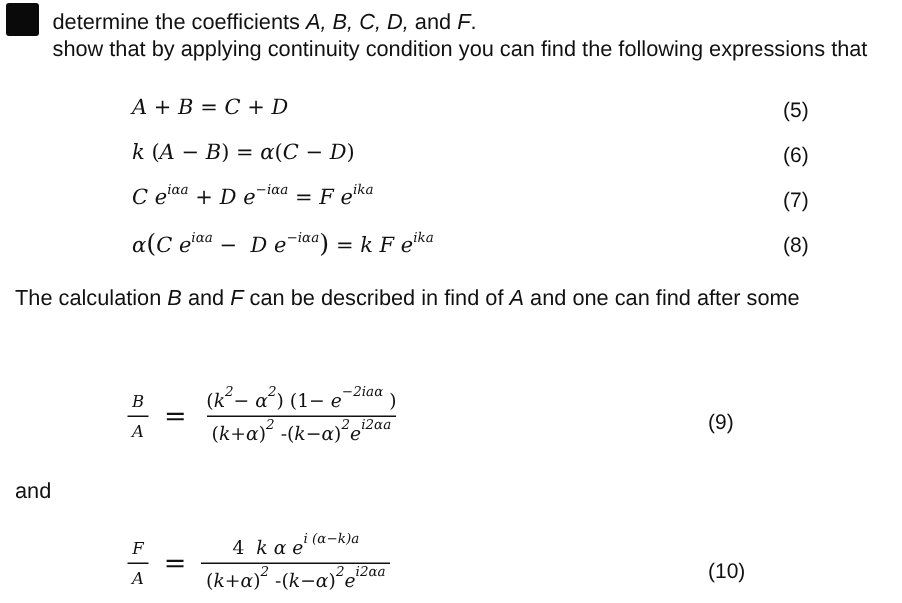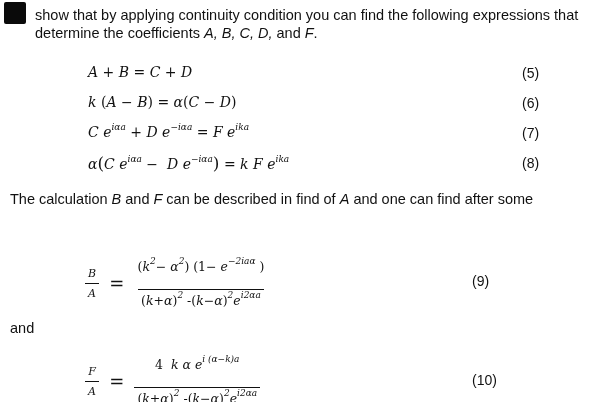--- a/index.html
+++ b/index.html
@@ -11,30 +11,30 @@
     .bullet { left:4px; top:2px; width:22px; height:22px; background:#0a0a0a; border-radius:2px; }
     .para { line-height:18px; }
     .m { font-family:"DejaVu Serif", serif; font-style:italic; font-size:14px; white-space:nowrap; }
     .m .up { font-style:normal; }
     sup { font-size:9px; vertical-align:7px; line-height:0; }
     .eqnum { font-size:14px; }
     .frac { display:inline-flex; flex-direction:column; align-items:center; vertical-align:middle; }
     .frac .num { padding:0 3px 3px; }
     .frac .den { border-top:1.5px solid #111; padding:3px 3px 0; }
     .small { font-size:11px; }
-    .bigfrac { font-size:12.5px;gap:12px; }
+    .bigfrac { font-size:12.5px; }
   </style>
 </head>
 <body>
 
 <div class="abs bullet"></div>
 
 <div class="abs para" style="left:35px; top:6px;">
+  <div><span>determine the coefficients </span><i>A, B, C, D,</i><span> and </span><i>F</i><span>.</span></div>
   <div>show that by applying continuity condition you can find the following expressions that</div>
-  <div><span>determine the coefficients </span><i>A, B, C, D,</i><span> and </span><i>F</i><span>.</span></div>
 </div>
 
 <div class="abs m" style="left:88px; top:64px;">A <span class="up">+</span> B <span class="up">=</span> C <span class="up">+</span> D</div>
 <div class="abs eqnum" style="left:522px; top:65px;">(5)</div>
 
 <div class="abs m" style="left:88px; top:94px;text-align:center;">k <span class="up">(</span>A <span class="up">−</span> B<span class="up">)</span> <span class="up">=</span> α<span class="up">(</span>C <span class="up">−</span> D<span class="up">)</span></div>
 <div class="abs eqnum" style="left:522px; top:95px;">(6)</div>
 
 <div class="abs m" style="left:88px; top:124px;">C e<sup>iαa</sup> <span class="up">+</span> D e<sup>−iαa</sup> <span class="up">=</span> F e<sup>ika</sup></div>
 <div class="abs eqnum" style="left:522px; top:125px;">(7)</div>

